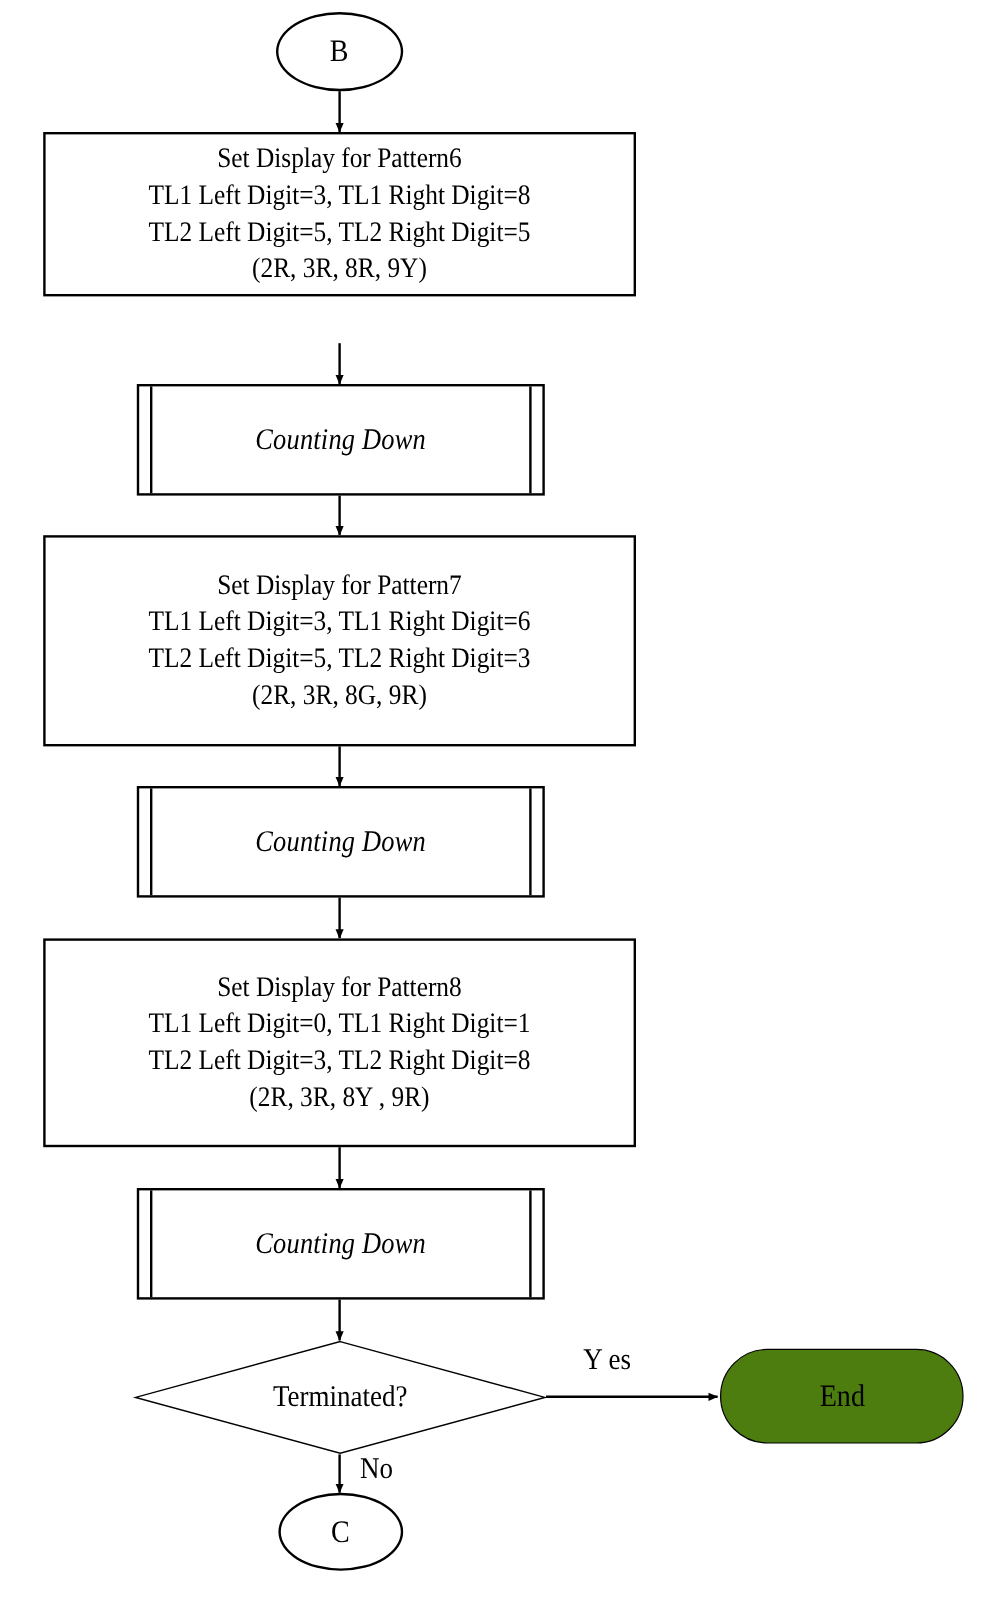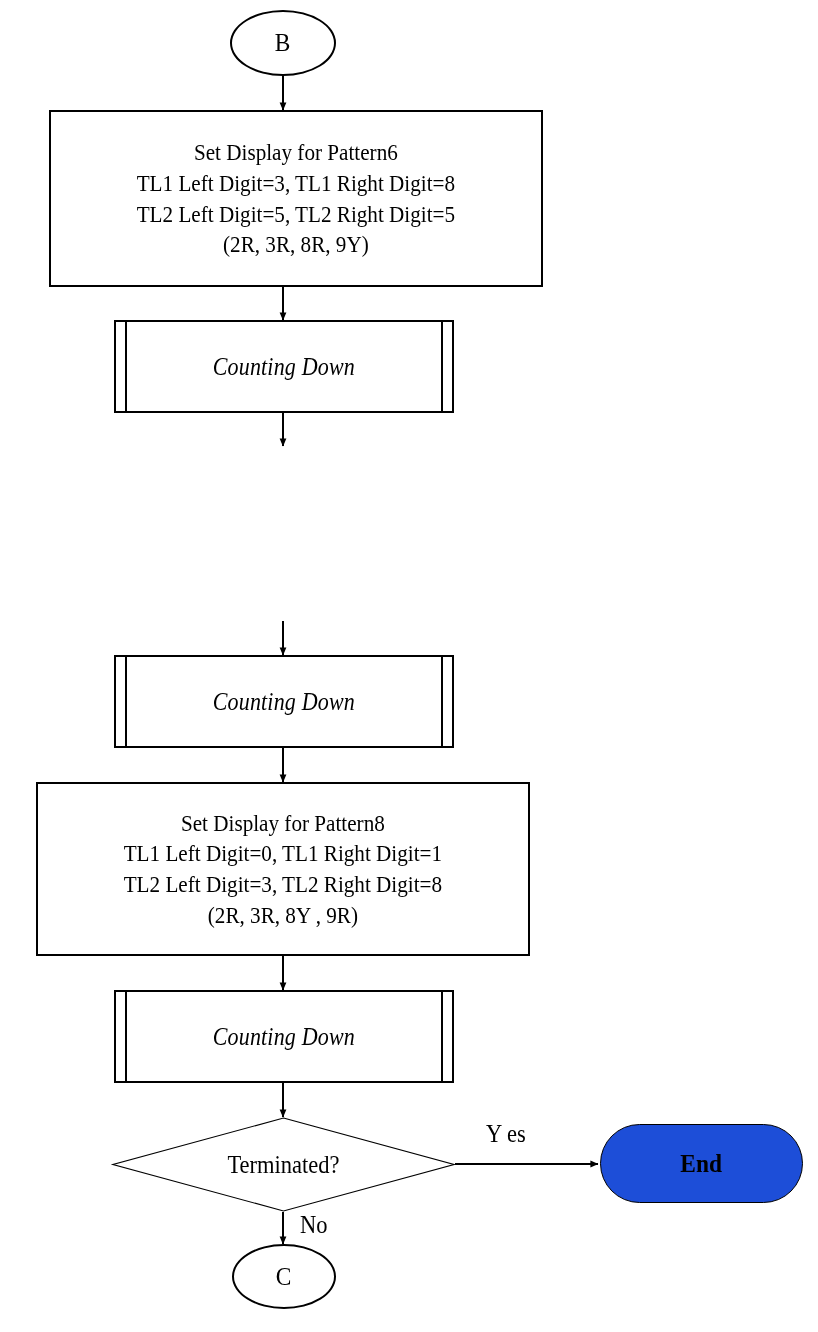--- a/index.html
+++ b/index.html
@@ -79,22 +79,21 @@
   }
   .connector .label {
     font-size: 26px;
     transform: scaleX(0.90);
   }
 
   
   .terminator {
     border: 1.5px solid #000;
     border-radius: 999px;
-    background: #1d4ed8;
-    font-weight: bold;
+    background: #4d7c0f;
   }
   .terminator .label {
     font-size: 26px;
     transform: scaleX(0.90);
   }
 
   
   .decision-wrap {
     position: absolute;
     font-family: Liberation Serif, serif;
@@ -166,33 +165,41 @@
 
     <line x1="455" y1="1164" x2="598" y2="1164" stroke="#000" stroke-width="2" marker-end="url(#arrowhead)"></line>
 
     <line x1="283" y1="1212" x2="283" y2="1244" stroke="#000" stroke-width="2" marker-end="url(#arrowhead)"></line>
   </svg>
 
   <div class="node connector" style="left:230px; top:10px; width:106px; height:66px;">
     <span class="label">B</span>
   </div>
 
-  <div class="node process" style="left:36px; top:110px; width:494px; height:177px;margin-left:13px;">
+  <div class="node process" style="left:36px; top:110px; width:494px; height:137px;">
     <div class="lines">
       <div>Set Display for Pattern6</div>
       <div>TL1 Left Digit=3, TL1 Right Digit=8</div>
       <div>TL2 Left Digit=5, TL2 Right Digit=5</div>
       <div>(2R, 3R, 8R, 9Y)</div>
     </div>
   </div>
 
   <div class="node subroutine" style="left:114px; top:320px; width:340px; height:93px;">
     <span class="label">Counting  Down</span>
   </div>
 
+  <div class="node process" style="left:36px; top:446px; width:494px; height:176px;">
+    <div class="lines">
+      <div>Set Display for Pattern7</div>
+      <div>TL1 Left Digit=3, TL1 Right Digit=6</div>
+      <div>TL2 Left Digit=5, TL2 Right Digit=3</div>
+      <div>(2R, 3R, 8G, 9R)</div>
+    </div>
+  </div>
 
   <div class="node subroutine" style="left:114px; top:655px; width:340px; height:93px;">
     <span class="label">Counting  Down</span>
   </div>
 
   <div class="node process" style="left:36px; top:782px; width:494px; height:174px;">
     <div class="lines">
       <div>Set Display for Pattern8</div>
       <div>TL1 Left Digit=0, TL1 Right Digit=1</div>
       <div>TL2 Left Digit=3, TL2 Right Digit=8</div>

